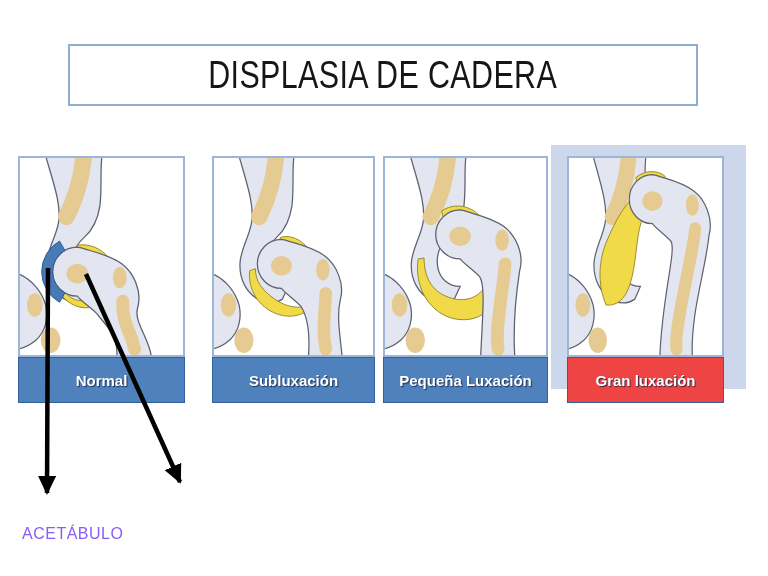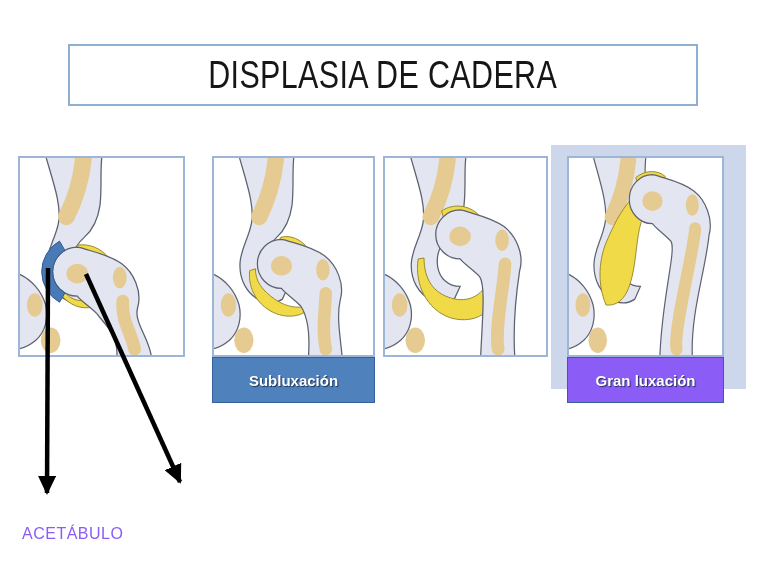--- a/index.html
+++ b/index.html
@@ -60,20 +60,23 @@
               <path d="M 58 89 C 70 87 82 92 90 102 L 84 109 C 76 99 66 94 57 94 Z"></path>
               <path d="M 42 140 C 50 150 62 155 74 152 L 69 145 C 60 147 50 144 46 137 Z"></path>
             </g>
             <path d="M 58 91 A 25 25 0 1 0 58 141 C 63 147 70 151 78 159 C 84 168 100 180 98 203 L 133 203 C 131 184.2 115.0 167.4 119 153 C 124 136 115 117 103 108 C 91 99 72 95 66 93 A 25 25 0 0 0 58 91 Z" fill="#e3e6f0" stroke="#5d6270" stroke-width="1.3"></path>
             <path d="M 116 195 C 112 176 103 168 104 146" fill="none" stroke="#e5ca92" stroke-width="13" stroke-linecap="round"></path>
             <ellipse cx="101" cy="122" rx="7" ry="11" fill="#e5ca92"></ellipse>
             <ellipse cx="58" cy="118" rx="11" ry="10" fill="#e5ca92"></ellipse>
             <path d="M 40 84.8 A 36 36 0 0 0 40 147.2 L 45.5 137.7 A 25 25 0 0 1 45.5 94.3 Z" fill="#4a7ab5" stroke="#2d5c94" stroke-width="1"></path>
           </svg>
         </div>
+        <div class="panel-band" style="background: rgb(79, 129, 189); border: 1px solid rgb(54, 96, 155); color: rgb(255, 255, 255);">
+          <span>Normal</span>
+        </div>
       </div>
       <div class="panel" style="left: 212px; width: 163px;">
         <div class="panel-image" style="border-color: rgb(157, 182, 216);">
           <svg viewBox="0 0 165 201" preserveAspectRatio="none" xmlns="http://www.w3.org/2000/svg">
             <g fill="#e3e6f0" stroke="#5d6270" stroke-width="1.3">
               <path d="M 26 -2 C 34 26 42 48 39 66 C 36 82 28 92 27 107 C 26 124 34 139 49 146 C 57 149 65 148 71 144 L 77 131 C 65 131 56 123 54 111 C 52 98 57 88 65 81 C 74 73 79 62 81 48 C 83 30 81 12 83 -2 Z"></path>
               <path d="M -2 118 C 12 124 22 136 26 150 C 29 163 26 177 16 186 C 10 191 4 194 -2 195 Z"></path>
             </g>
             <path d="M 64 2 C 62 22 57 40 47 60" fill="none" stroke="#e5ca92" stroke-width="17" stroke-linecap="round"></path>
             <ellipse cx="15" cy="150" rx="8" ry="12" fill="#e5ca92"></ellipse>
@@ -105,20 +108,23 @@
             <g fill="#f1da48" stroke="#97872e" stroke-width="1">
               <path d="M 34 103 C 30 129 43 155 67 163 C 87 169 105 161 111 147 C 113 139 110 131 104 127 C 100 140 85 148 68 143 C 50 138 40 124 40 102 Z"></path>
               <path d="M 58 54 C 70 46 86 48 96 58 L 90 66 C 81 57 68 56 60 61 Z"></path>
             </g>
             <path d="M 77 53 A 25 25 0 1 0 77 103 C 82 109 89 113 97 121 C 103 130 100 161 98 203 L 133 203 C 131 170.9 134.0 140.8 138 115 C 143 98 134 79 122 70 C 110 61 91 57 85 55 A 25 25 0 0 0 77 53 Z" fill="#e3e6f0" stroke="#5d6270" stroke-width="1.3"></path>
             <path d="M 116 195 C 112 176 122 130 123 108" fill="none" stroke="#e5ca92" stroke-width="13" stroke-linecap="round"></path>
             <ellipse cx="120" cy="84" rx="7" ry="11" fill="#e5ca92"></ellipse>
             <ellipse cx="77" cy="80" rx="11" ry="10" fill="#e5ca92"></ellipse>
           </svg>
         </div>
+        <div class="panel-band" style="background: rgb(79, 129, 189); border: 1px solid rgb(54, 96, 155); color: rgb(255, 255, 255);">
+          <span>Pequeña Luxación</span>
+        </div>
       </div>
       <div class="panel" style="left: 567px; width: 157px;">
         <div class="panel-image" style="border-color: rgb(157, 182, 216);">
           <svg viewBox="0 0 165 201" preserveAspectRatio="none" xmlns="http://www.w3.org/2000/svg">
             <g fill="#e3e6f0" stroke="#5d6270" stroke-width="1.3">
               <path d="M 26 -2 C 34 26 42 48 39 66 C 36 82 28 92 27 107 C 26 124 34 139 49 146 C 57 149 65 148 71 144 L 77 131 C 65 131 56 123 54 111 C 52 98 57 88 65 81 C 74 73 79 62 81 48 C 83 30 81 12 83 -2 Z"></path>
               <path d="M -2 118 C 12 124 22 136 26 150 C 29 163 26 177 16 186 C 10 191 4 194 -2 195 Z"></path>
             </g>
             <path d="M 64 2 C 62 22 57 40 47 60" fill="none" stroke="#e5ca92" stroke-width="17" stroke-linecap="round"></path>
             <ellipse cx="15" cy="150" rx="8" ry="12" fill="#e5ca92"></ellipse>
@@ -126,21 +132,21 @@
             <g fill="#f1da48" stroke="#97872e" stroke-width="1">
               <path d="M 40 150 C 30 128 32 102 42 82 C 50 64 60 48 72 37 C 80 30 90 28 96 33 C 88 43 80 56 76 72 C 72 90 72 110 66 128 C 61 143 53 151 40 150 Z"></path>
               <path d="M 72 20 C 82 12 96 12 104 19 L 99 26 C 91 20 80 21 74 26 Z"></path>
             </g>
             <path d="M 90 17 A 25 25 0 1 0 90 67 C 95 73 102 77 110 85 C 116 94 100 143 98 203 L 133 203 C 131 158.3 147.0 115.6 151 79 C 156 62 147 43 135 34 C 123 25 104 21 98 19 A 25 25 0 0 0 90 17 Z" fill="#e3e6f0" stroke="#5d6270" stroke-width="1.3"></path>
             <path d="M 116 195 C 112 176 135 94 136 72" fill="none" stroke="#e5ca92" stroke-width="13" stroke-linecap="round"></path>
             <ellipse cx="133" cy="48" rx="7" ry="11" fill="#e5ca92"></ellipse>
             <ellipse cx="90" cy="44" rx="11" ry="10" fill="#e5ca92"></ellipse>
           </svg>
         </div>
-        <div class="panel-band" style="background: #8b5cf6; border: 1px solid rgb(54, 96, 155); color: rgb(255, 255, 255);">
+        <div class="panel-band" style="background: #ef4444; border: 1px solid rgb(54, 96, 155); color: rgb(255, 255, 255);">
           <span>Gran luxación</span>
         </div>
       </div>
     </div>
 
   <svg class="arrows" viewBox="0 0 768 576">
     <defs>
       <marker id="ah" markerUnits="userSpaceOnUse" markerWidth="22" markerHeight="18" refX="17" refY="9" orient="auto">
         <path d="M0 0 L19 9 L0 18 Z" fill="#000000"></path>
       </marker>

